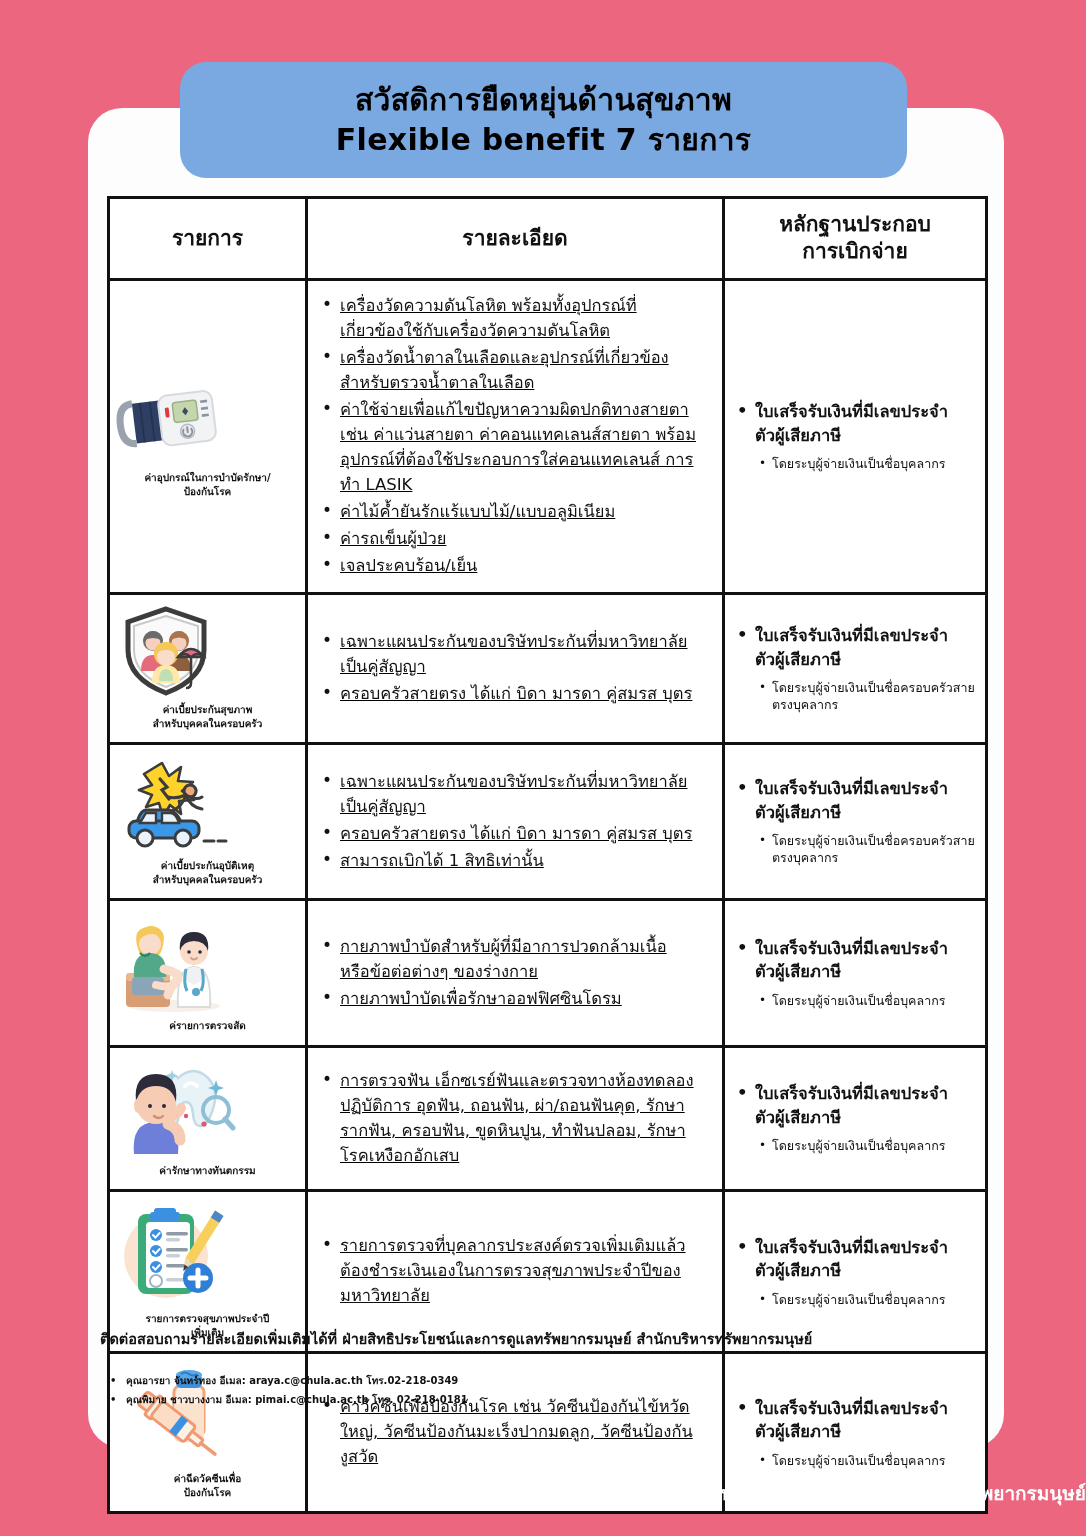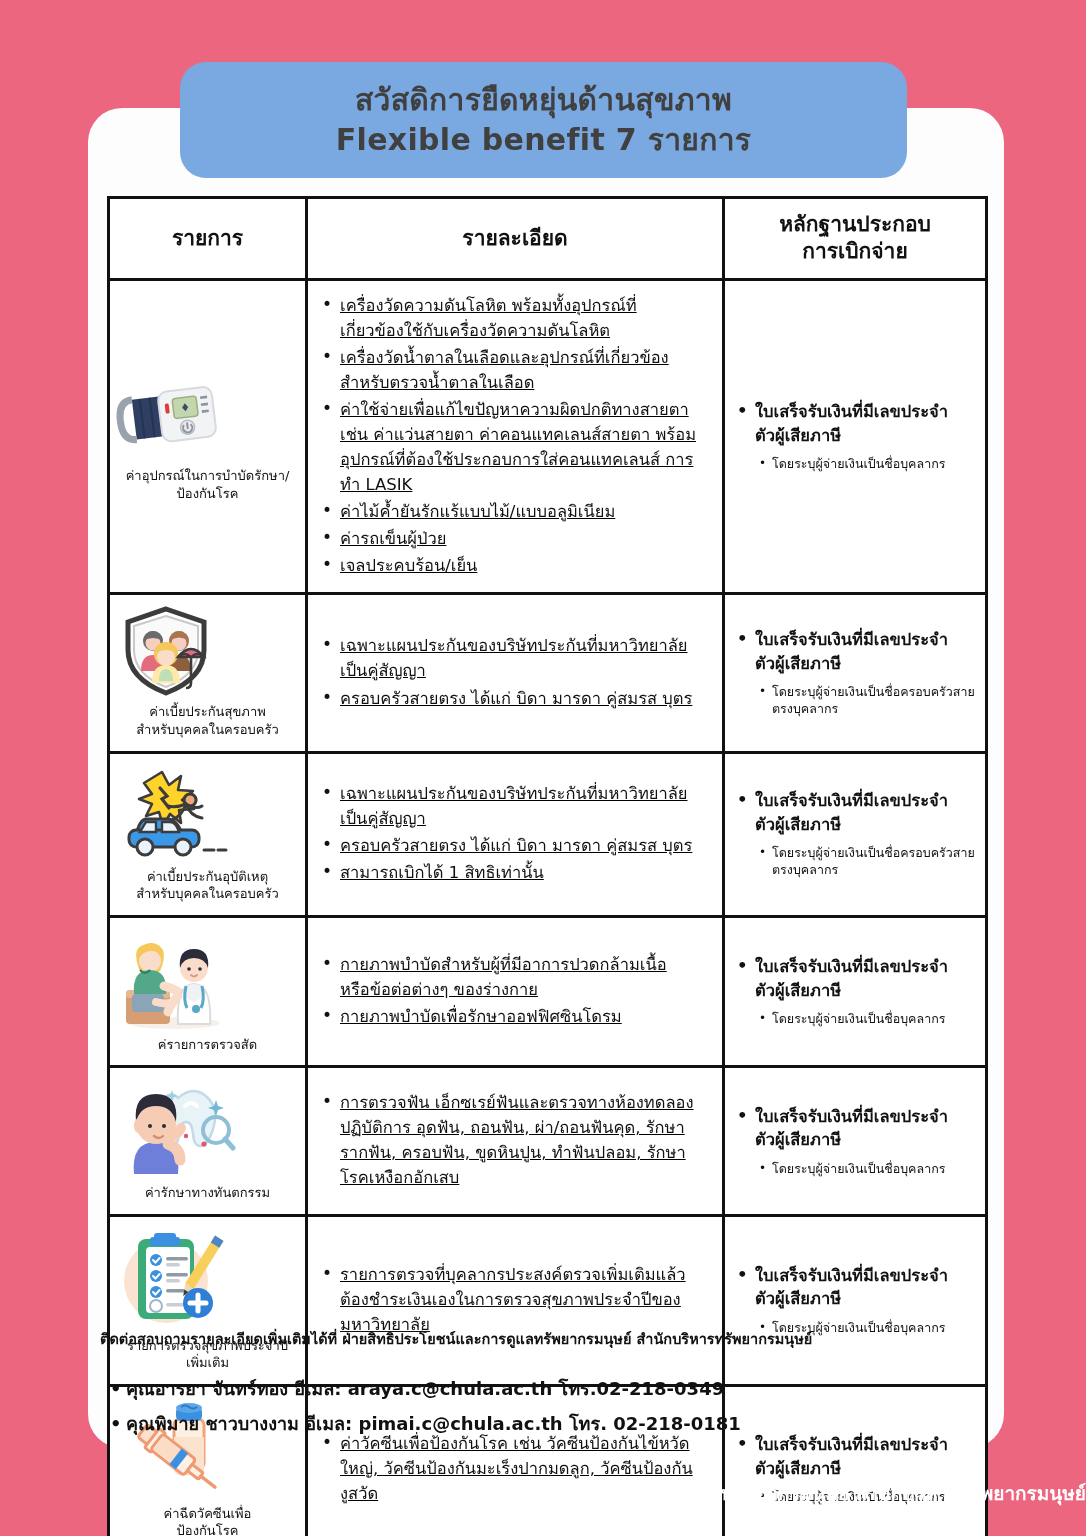--- a/index.html
+++ b/index.html
@@ -33,21 +33,21 @@
     height: 116px;
     background: #7aa8e0;
     border-radius: 26px;
     display: flex;
     flex-direction: column;
     align-items: center;
     justify-content: center;
     z-index: 5;
   }
   #title-banner .tline {
-    color: #404040;
+    color: #000000;
     font-weight: bold;
     font-size: 30px;
     line-height: 1.32;
     letter-spacing: .3px;
     white-space: nowrap;
   }
 
   
   #benefit-table {
     position: absolute;
@@ -79,22 +79,22 @@
   .item-cell {
     text-align: center;
     padding: 10px 6px 12px;
   }
   .item-icon {
     display: block;
     margin: 0 auto 6px;
   }
   .item-label {
     display: block;
-    font-size: 13px;
-    font-weight: normal;
+    font-size: 10px;
+    font-weight: bold;
     line-height: 1.35;
     color: #111;
     white-space: pre-line;
   }
 
   
   .detail-cell { padding: 12px 26px 12px 10px; text-decoration: underline; }
   ul.bullets { list-style: none; }
   ul.bullets > li {
     position: relative;
@@ -156,21 +156,21 @@
     font-size: 14.5px;
     font-weight: bold;
     color: #111;
     margin-bottom: 22px;
     line-height: 1.3;
   }
   ul#contact-list { list-style: none; }
   ul#contact-list li {
     position: relative;
     padding-left: 26px;
-    font-size: 18px;
+    font-size: 10px;
     line-height: 1.95;
     color: #111;
     font-weight: bold;
   }
   ul#contact-list li::before {
     content: "•";
     position: absolute;
     left: 10px;
     top: 0;
   }

